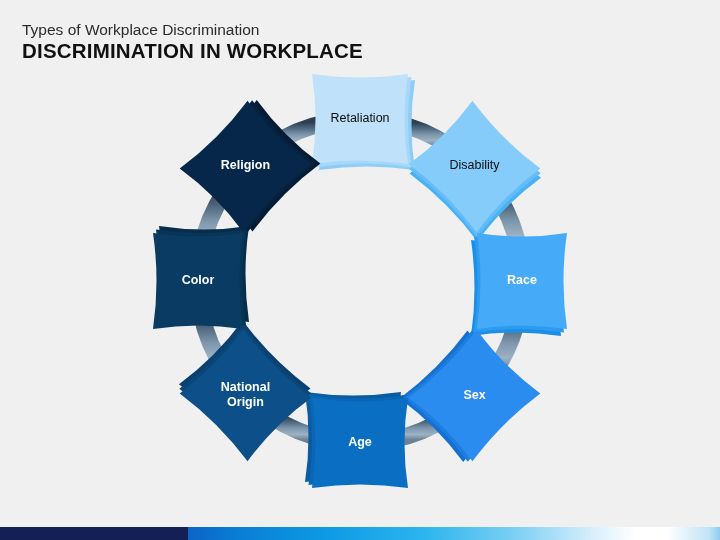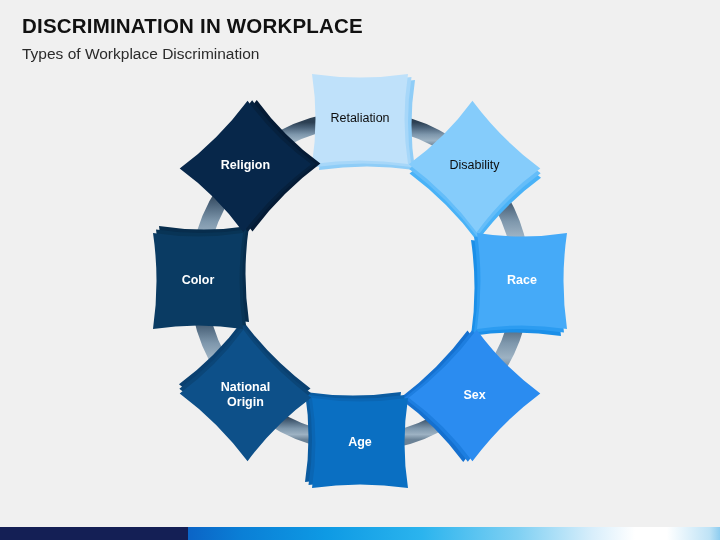--- a/index.html
+++ b/index.html
@@ -113,22 +113,22 @@
        #bfe3f6 98%,
        #8ecdf0 100%);
   }
 </style>
 </head>
 <body>
 
 <div id="slide" data-interactable="false">
 
   <div id="heading" data-interactable="false">
+    <div id="subtitle" data-interactable="false">Types of Workplace Discrimination</div>
     <div id="title" data-interactable="false">DISCRIMINATION IN WORKPLACE</div>
-    <div id="subtitle" data-interactable="false">Types of Workplace Discrimination</div>
   </div>
 
   <div id="diagram" data-interactable="false">
     <svg id="diagram-svg" viewBox="0 0 720 540" xmlns="http://www.w3.org/2000/svg">
       <defs id="svg-defs">
           <linearGradient id="cg0" gradientUnits="objectBoundingBox" x1="0" y1="0" x2="0" y2="1">
             <stop offset="0%" stop-color="#2c3f52"></stop>
             <stop offset="22%" stop-color="#4a6279"></stop>
             <stop offset="52%" stop-color="#7e97ac"></stop>
             <stop offset="78%" stop-color="#9db2c3"></stop>

